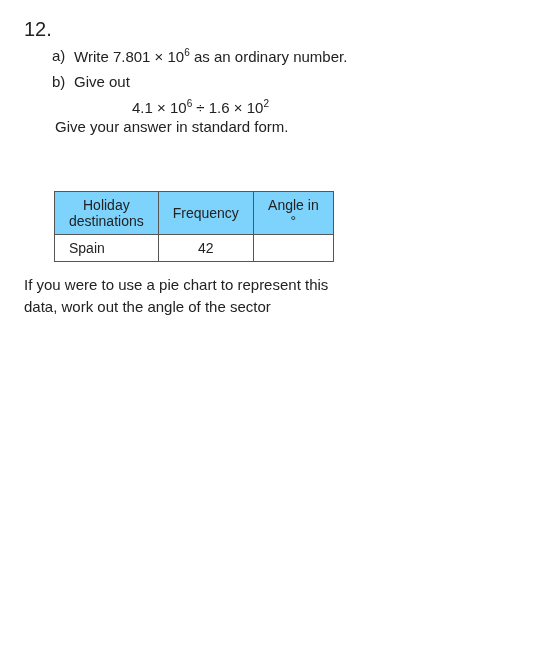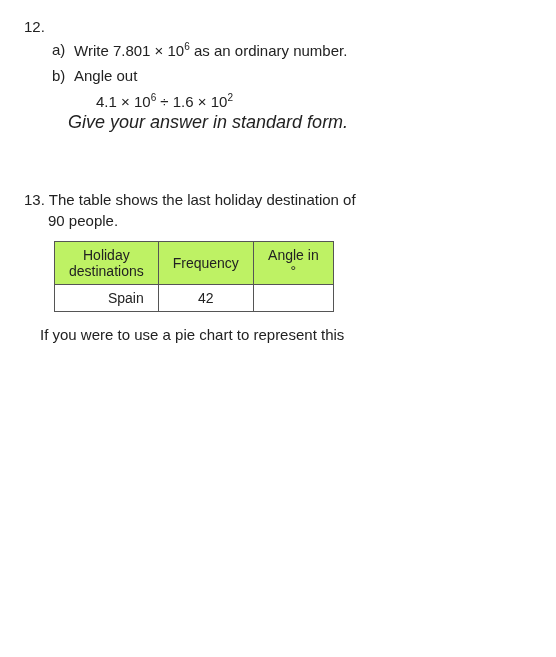--- a/index.html
+++ b/index.html
@@ -10,21 +10,21 @@
     body {
       background: #ffffff;
       font-family: Arial, sans-serif;
       font-size: 15px;
       color: #222;
       width: 556px;
       min-height: 657px;
       padding: 18px 24px 24px 24px;
     }
     .question-num {
-      font-size: 15px;
+      font-size: 20px;
       font-weight: normal;
       margin-bottom: 6px;
     }
     .part {
       margin-left: 28px;
       margin-bottom: 10px;
     }
     .part-label {
       display: inline-block;
       width: 22px;
@@ -52,39 +52,39 @@
     }
     th, td {
       border: 1px solid #555;
       padding: 5px 14px;
       font-size: 14px;
       text-align: center;
       min-width: 70px;
     }
     th {
       font-weight: normal;
-      background: #bef264;
+      background: #7dd3fc;
     }
     td.dest {
-      text-align: right;
+      text-align: left;
     }
     td.angle-cell {
       width: 80px;
       min-width: 80px;
     }
     .q13-footer {
       font-size: 15px;
       line-height: 1.45;
-      margin-left: 16px;
+      margin-left: 0;
     }
     .q12-a-text {
       font-size: 15px;
     }
     .q12-b-workline {
-      margin-left: 44px;
+      margin-left: 80px;
       font-size: 15px;
       margin-top: 2px;
       margin-bottom: 2px;
     }
     .part-row {
       display: flex;
       flex-direction: row;
       align-items: flex-start;
       margin-bottom: 8px;
     }
@@ -98,52 +98,47 @@
   <div class="part part-row">
     <span class="part-label">a)</span>
     <span class="part-content q12-a-text">
       Write 7.801 × 10<sup>6</sup> as an ordinary number.
     </span>
   </div>
 
   <div class="part">
     <div class="part-row">
       <span class="part-label">b)</span>
-      <span class="part-content">Angle out</span>
+      <span class="part-content">Give out</span>
     </div>
     <div class="q12-b-workline">
       4.1 × 10<sup>6</sup> ÷ 1.6 × 10<sup>2</sup>
     </div>
-    <div style="margin-left:16px; font-size:18px;font-style:italic;">Give your answer in standard form.</div>
+    <div style="margin-left:3px; font-size:15px;">Give your answer in standard form.</div>
   </div>
 </div>
 
 <div style="height:18px;"></div>
 
 <div class="q13-block">
-  <div class="q13-intro">
-    <span>13.</span>
-    <span> The table shows the last holiday destination of</span><br>
-    <span style="margin-left:24px;">90 people.</span>
-  </div>
 
   <table>
     <thead>
       <tr>
         <th>Holiday<br>destinations</th>
         <th>Frequency</th>
         <th>Angle in °</th>
       </tr>
     </thead>
     <tbody>
       <tr>
         <td class="dest">Spain</td>
         <td>42</td>
         <td class="angle-cell"></td>
       </tr>
     </tbody>
   </table>
 
   <div class="q13-footer">
     <span>If you were to use a pie chart to represent this</span><br>
-    <br>
+    <span>data, work out the angle of the sector</span><br>
   </div>
 </div>
 
 </body></html>

